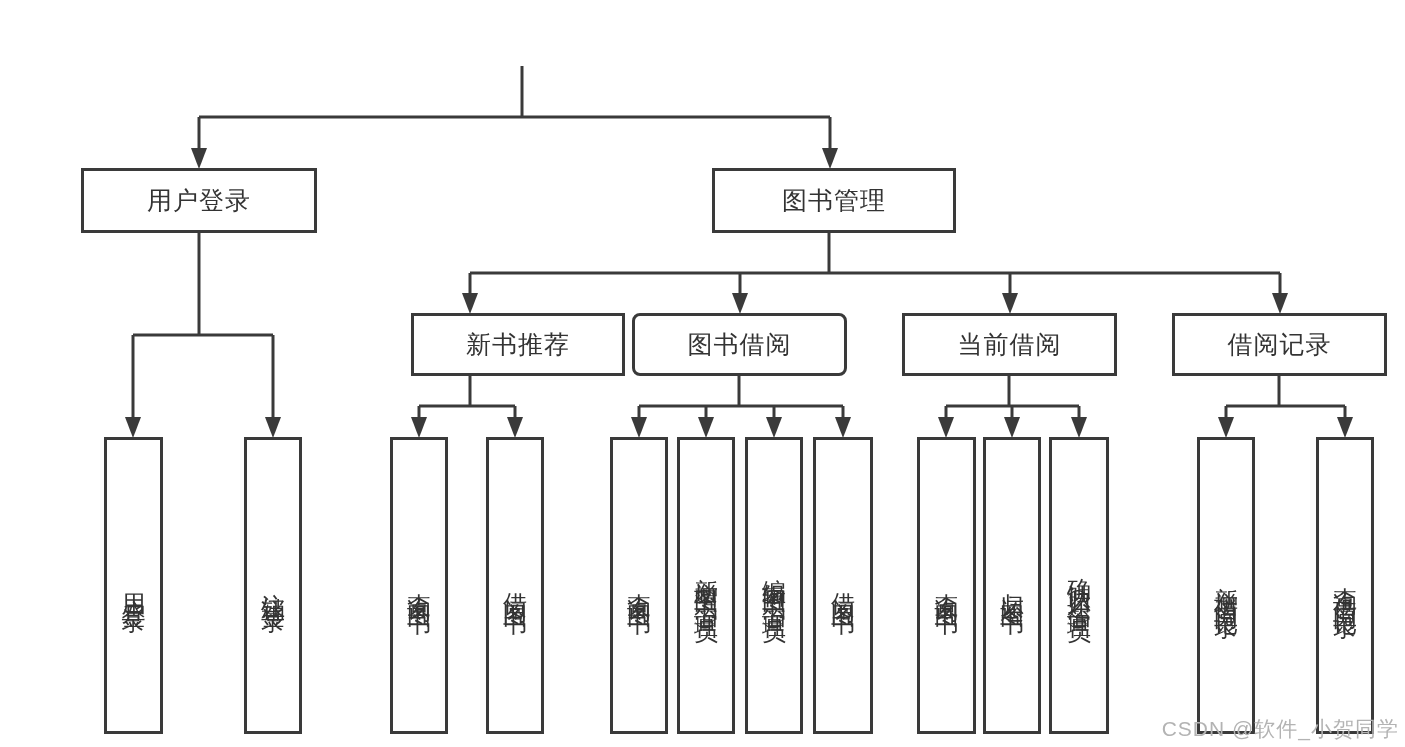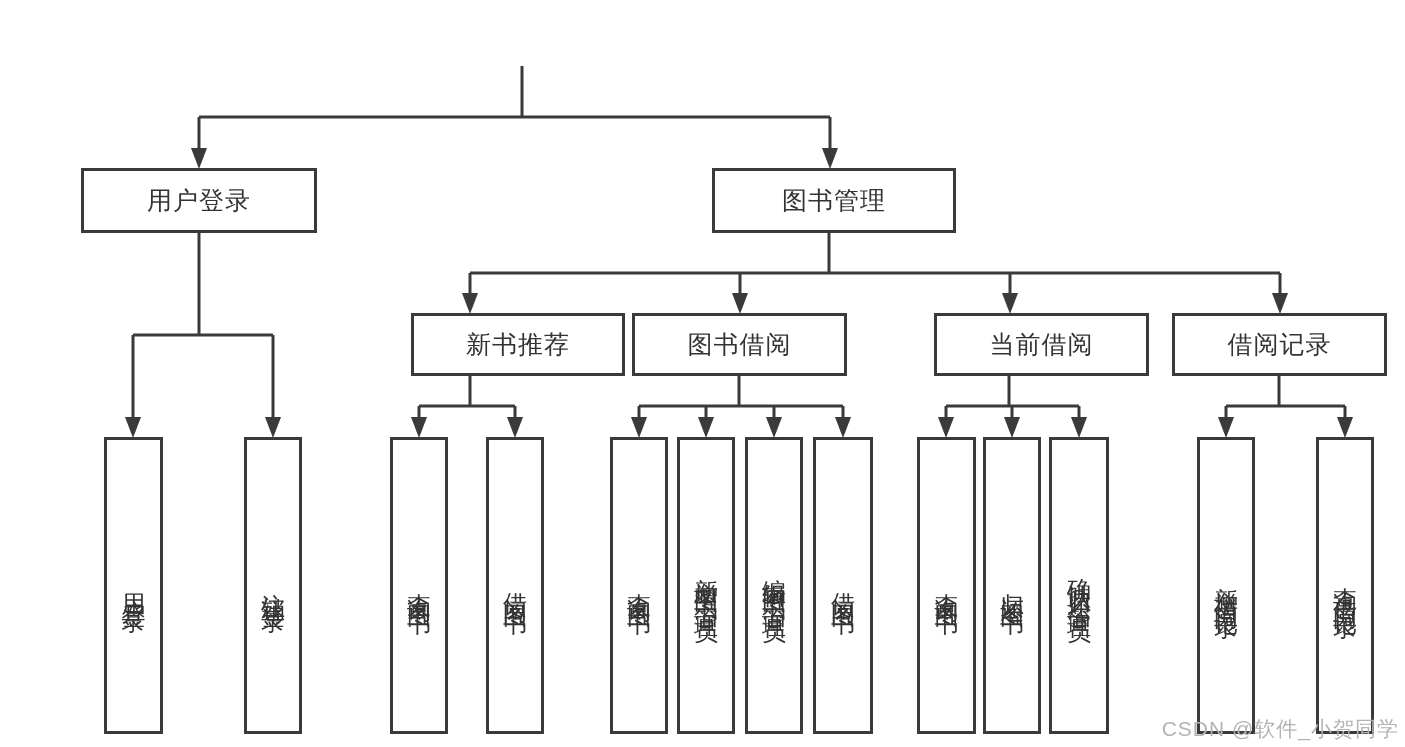--- a/index.html
+++ b/index.html
@@ -116,24 +116,24 @@
   <div class="box h" style="left:81px;top:168px;width:236px;height:65px;">
     <span>用户登录</span>
   </div>
   <div class="box h" style="left:712px;top:168px;width:244px;height:65px;">
     <span>图书管理</span>
   </div>
 
   <div class="box h" style="left:363px;top:313px;width:214px;height:63px;margin-left:48px;">
     <span>新书推荐</span>
   </div>
-  <div class="box h" style="left:632px;top:313px;width:215px;height:63px;">
+  <div class="box h" style="left:632px;top:313px;width:215px;height:63px;border-radius:8px;">
     <span>图书借阅</span>
   </div>
-  <div class="box h" style="left:902px;top:313px;width:215px;height:63px;margin-left:32px;">
+  <div class="box h" style="left:902px;top:313px;width:215px;height:63px;">
     <span>当前借阅</span>
   </div>
   <div class="box h" style="left:1172px;top:313px;width:215px;height:63px;">
     <span>借阅记录</span>
   </div>
 
   <div class="box v" style="left:104px;top:437px;width:59px;height:297px;">
     <span>用户登录</span>
   </div>
   <div class="box v" style="left:244px;top:437px;width:58px;height:297px;">

